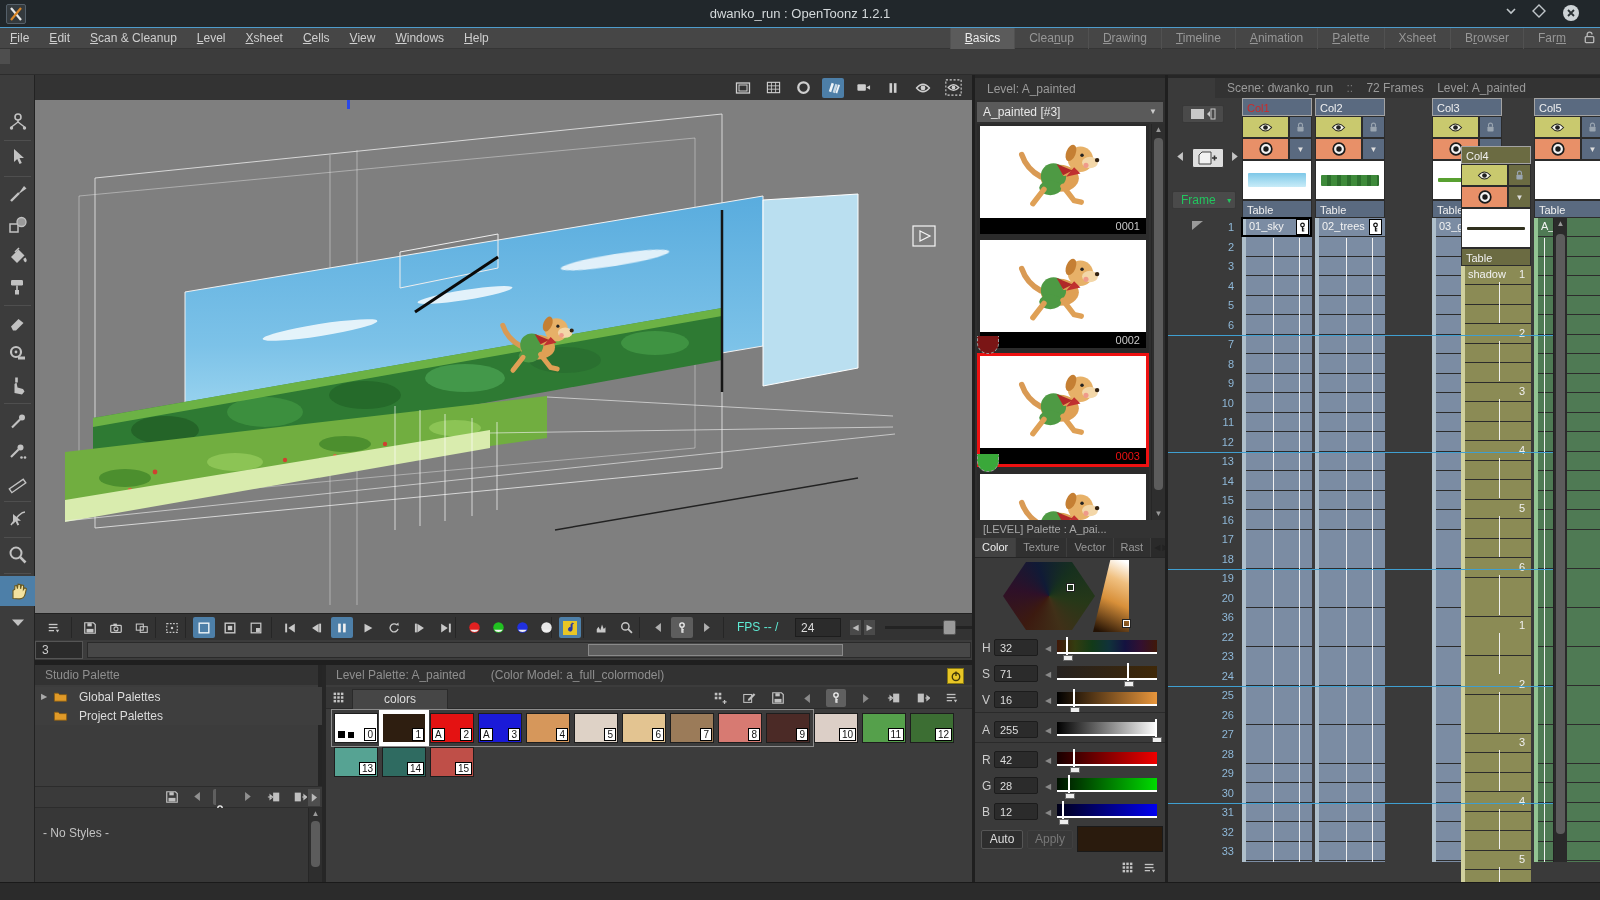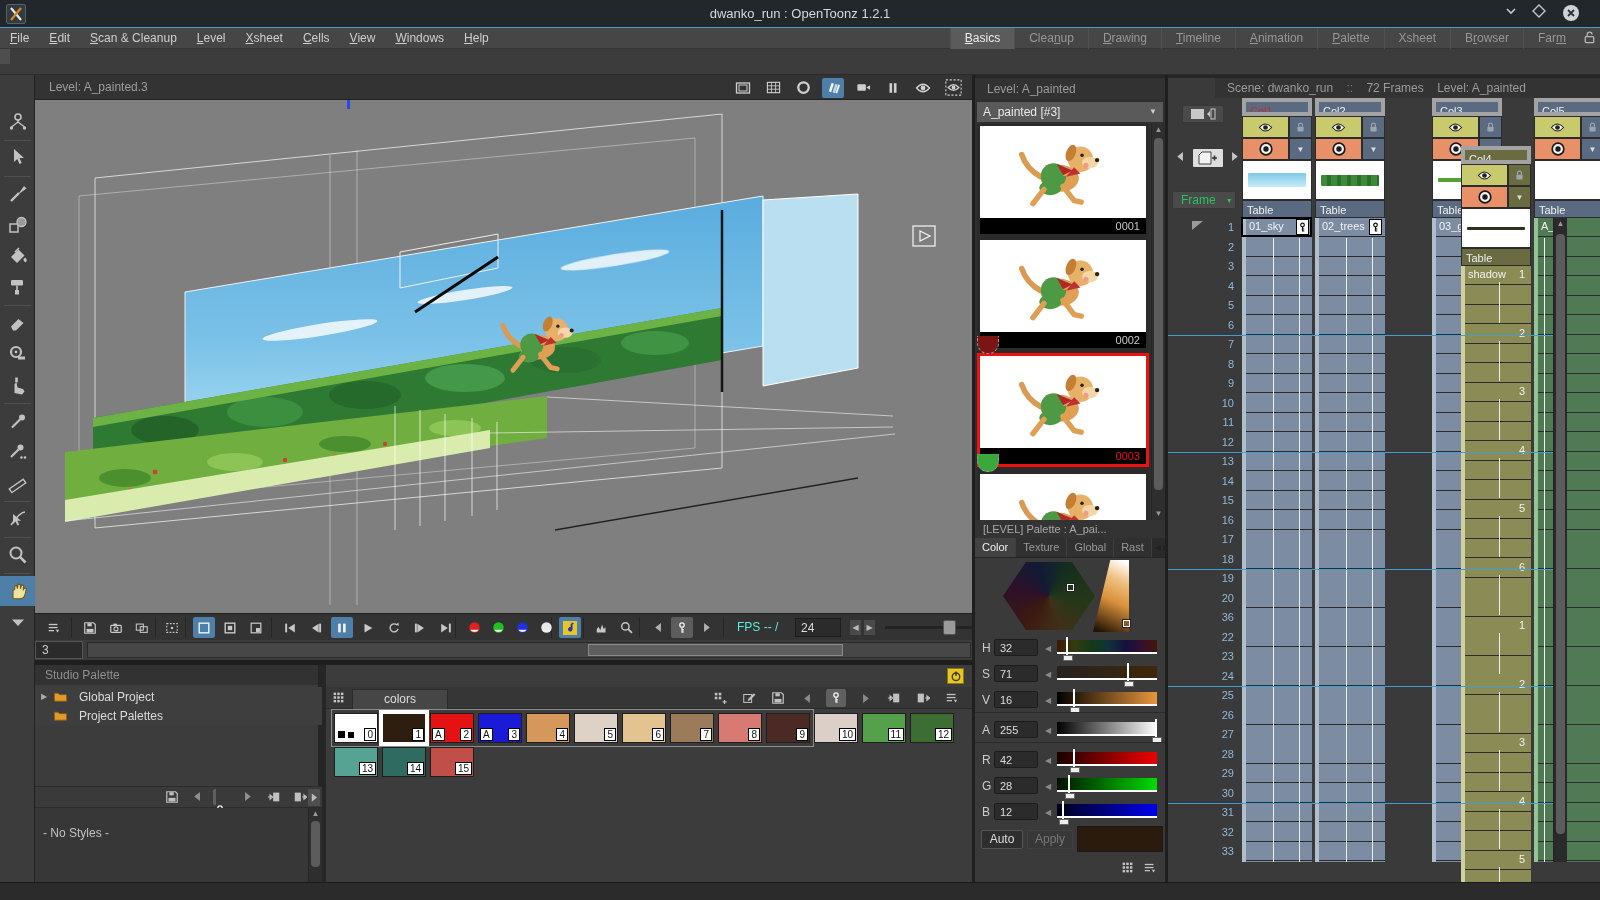--- a/index.html
+++ b/index.html
@@ -129,21 +129,21 @@
   #se-preview { position:absolute; left:102px; top:306px; width:86px; height:26px; border:1px solid #1a1a1a; }
 
   
   #xsheet { left:1168px; top:78px; width:432px; height:804px; background:#3a3a3a; overflow:hidden;padding-left:47px; }
   #xs-top { height:20px; line-height:20px; background:#333; color:#9a9a9a; padding-left:12px; }
   #xs-top span { margin-right:10px; }
   .xs-btn { position:absolute; background:#4a4a4a; border:1px solid #383838; border-radius:2px; color:#22c55e; display:flex; align-items:center; justify-content:center; }
   #xs-rows { position:absolute; left:0; top:140px; width:74px; height:644px; }
   .xs-rownum { position:absolute; right:8px; width:40px; text-align:right; color:#8fb8d8; font-size:11px; }
   .xs-col { position:absolute; top:20px; width:70px; height:764px; }
-  .xs-h-name { position:absolute; top:0; width:70px; height:18px; line-height:18px; padding-left:4px; color:#f0f0f0; font-size:11px; border:4px solid #a3a3a3; overflow:hidden; }
+  .xs-h-name { position:absolute; top:0; width:70px; height:18px; line-height:18px; padding-left:4px; color:#f0f0f0; font-size:11px; border:1px solid #a3a3a3; overflow:hidden; }
   .xs-h-eye { position:absolute; top:18px; left:0; width:47px; height:22px; background:#c9c96e; border:1px solid #2c2c2c; display:flex; align-items:center; justify-content:center; }
   .xs-h-lock { position:absolute; top:18px; left:47px; width:23px; height:22px; border:1px solid #2c2c2c; display:flex; align-items:center; justify-content:center; }
   .xs-h-rec { position:absolute; top:40px; left:0; width:47px; height:22px; background:#e89068; border:1px solid #2c2c2c; display:flex; align-items:center; justify-content:center; }
   .xs-h-drop { position:absolute; top:40px; left:47px; width:23px; height:22px; border:1px solid #2c2c2c; color:#ddd; font-size:8px; display:flex; align-items:center; justify-content:center; }
   .xs-h-thumb { position:absolute; top:62px; width:70px; height:40px; background:#fff; border:1px solid #2c2c2c; display:flex; align-items:center; justify-content:center; }
   .xs-h-table { position:absolute; top:102px; width:70px; height:18px; line-height:18px; padding-left:4px; color:#f0f0f0; font-size:11px; border:1px solid #2c2c2c; overflow:hidden; }
   .xs-cells { position:absolute; top:120px; width:70px; height:644px; }
   .xs-edge { position:absolute; left:0; top:0; width:4px; height:644px; }
   .xs-cell-label { position:absolute; left:7px; top:2px; color:#f2f2f2; font-size:11px; white-space:nowrap; }
   .xs-keybox { position:absolute; right:3px; top:1px; width:13px; height:16px; background:#fff; border:1px solid #000; display:flex; align-items:center; justify-content:center; }
@@ -323,21 +323,20 @@
       </svg>
     </div>
     <div class="tool" style="position: absolute; top: 532px; left: 0px;">
       <svg width="24" height="24" viewBox="0 0 24 24">
         <path d="M6 9.5h12l-6 6.5z" fill="#c2c2c2"></path>
       </svg>
     </div>
   </div>
 
 <div class="abs" id="viewer">
-  <div class="abs" id="viewer-title">Level: A_painted.3</div>
   <div id="viewer-icons">
       <div class="vicon">
         <svg width="16" height="16" viewBox="0 0 16 16">
           <rect x="1.5" y="3" width="13" height="10" fill="none" stroke="#cfcfcf" stroke-width="1.3"></rect>
           <rect x="4" y="5" width="8" height="6" fill="none" stroke="#cfcfcf" stroke-width="1"></rect>
         </svg>
       </div>
       <div class="vicon">
         <svg width="15" height="15" viewBox="0 0 16 16">
           <rect x="1.5" y="2.5" width="13" height="11" fill="none" stroke="#cfcfcf" stroke-width="1.2"></rect>
@@ -659,21 +658,21 @@
 <div class="abs" id="studio">
   <div class="panel-title">Studio Palette</div>
   <div id="sp-tree">
       <div class="sp-row" style="top: 22px;">
         <span style="width:18px;text-align:center;font-size:8px;color:#aaa">▶</span>
         <span style="width:20px;margin-right:6px">
           <svg width="15" height="15" viewBox="0 0 16 16">
             <path d="M1.5 13V4.5h4l1.5 1.5h7.5V13z" fill="#e09a28" stroke="#8a5c10" stroke-width="0.8"></path>
           </svg>
         </span>
-        <span>Global Project</span>
+        <span>Global Palettes</span>
       </div>
       <div class="sp-row" style="top: 41px;">
         <span style="width:18px"></span>
         <span style="width:20px;margin-right:6px">
           <svg width="15" height="15" viewBox="0 0 16 16">
             <path d="M1.5 13V4.5h4l1.5 1.5h7.5V13z" fill="#e09a28" stroke="#8a5c10" stroke-width="0.8"></path>
           </svg>
         </span>
         <span>Project Palettes</span>
       </div>
@@ -723,20 +722,24 @@
   <div class="abs" id="sp-styles">
     <div style="padding:18px 0 0 8px">- No Styles -</div>
     <div class="mini-scroll" style="right:0;top:0;width:14px;height:74px">
       <div class="scroll-arrow">▲</div>
         <div class="scroll-thumb" style="top:13px;height:46px"></div>
     </div>
   </div>
 </div>
 
 <div class="abs" id="levelpal">
+  <div class="panel-title">
+    <span>Level Palette: A_painted</span>
+    <span style="margin-left:22px;color:#8f8f8f">(Color Model: a_full_colormodel)</span>
+  </div>
   <div class="abs" id="lp-power">
     <svg width="12" height="12" viewBox="0 0 16 16">
         <circle cx="8" cy="9" r="5" fill="none" stroke="#403808" stroke-width="1.8"></circle>
         <line x1="8" y1="2" x2="8" y2="8" stroke="#403808" stroke-width="1.8"></line>
       </svg>
   </div>
   <div class="abs" id="lp-tabrow">
     <span class="abs" style="left:6px;top:4px">
         <svg width="13" height="13" viewBox="0 0 16 16">
           <g fill="#c4c4c4">
@@ -979,21 +982,21 @@
     <div class="scroll-thumb" style="top:14px;height:352px"></div>
     <div class="scroll-arrow" style="position:absolute;bottom:0">▼</div>
   </div>
 </div>
 
 <div class="abs" id="styleeditor">
   <div id="se-title">[LEVEL]  Palette : A_pai...</div>
   <div id="se-tabs">
       <div class="se-tab active">Color</div>
       <div class="se-tab">Texture</div>
-      <div class="se-tab">Global</div>
+      <div class="se-tab">Vector</div>
       <div class="se-tab">Rast</div>
       <div style="margin-left: auto; display: flex; align-items: center; gap: 2px; padding: 0px 3px; color: rgb(34, 34, 34); background: rgb(42, 42, 42); font-size: 8px;">
         <span>◀</span>
         <span>▶</span>
       </div>
     </div>
   <div id="se-picker">
     <div id="se-hex"></div>
     <div id="se-tri"></div>
     <div class="se-marker" style="left:92px;top:26px"></div>

